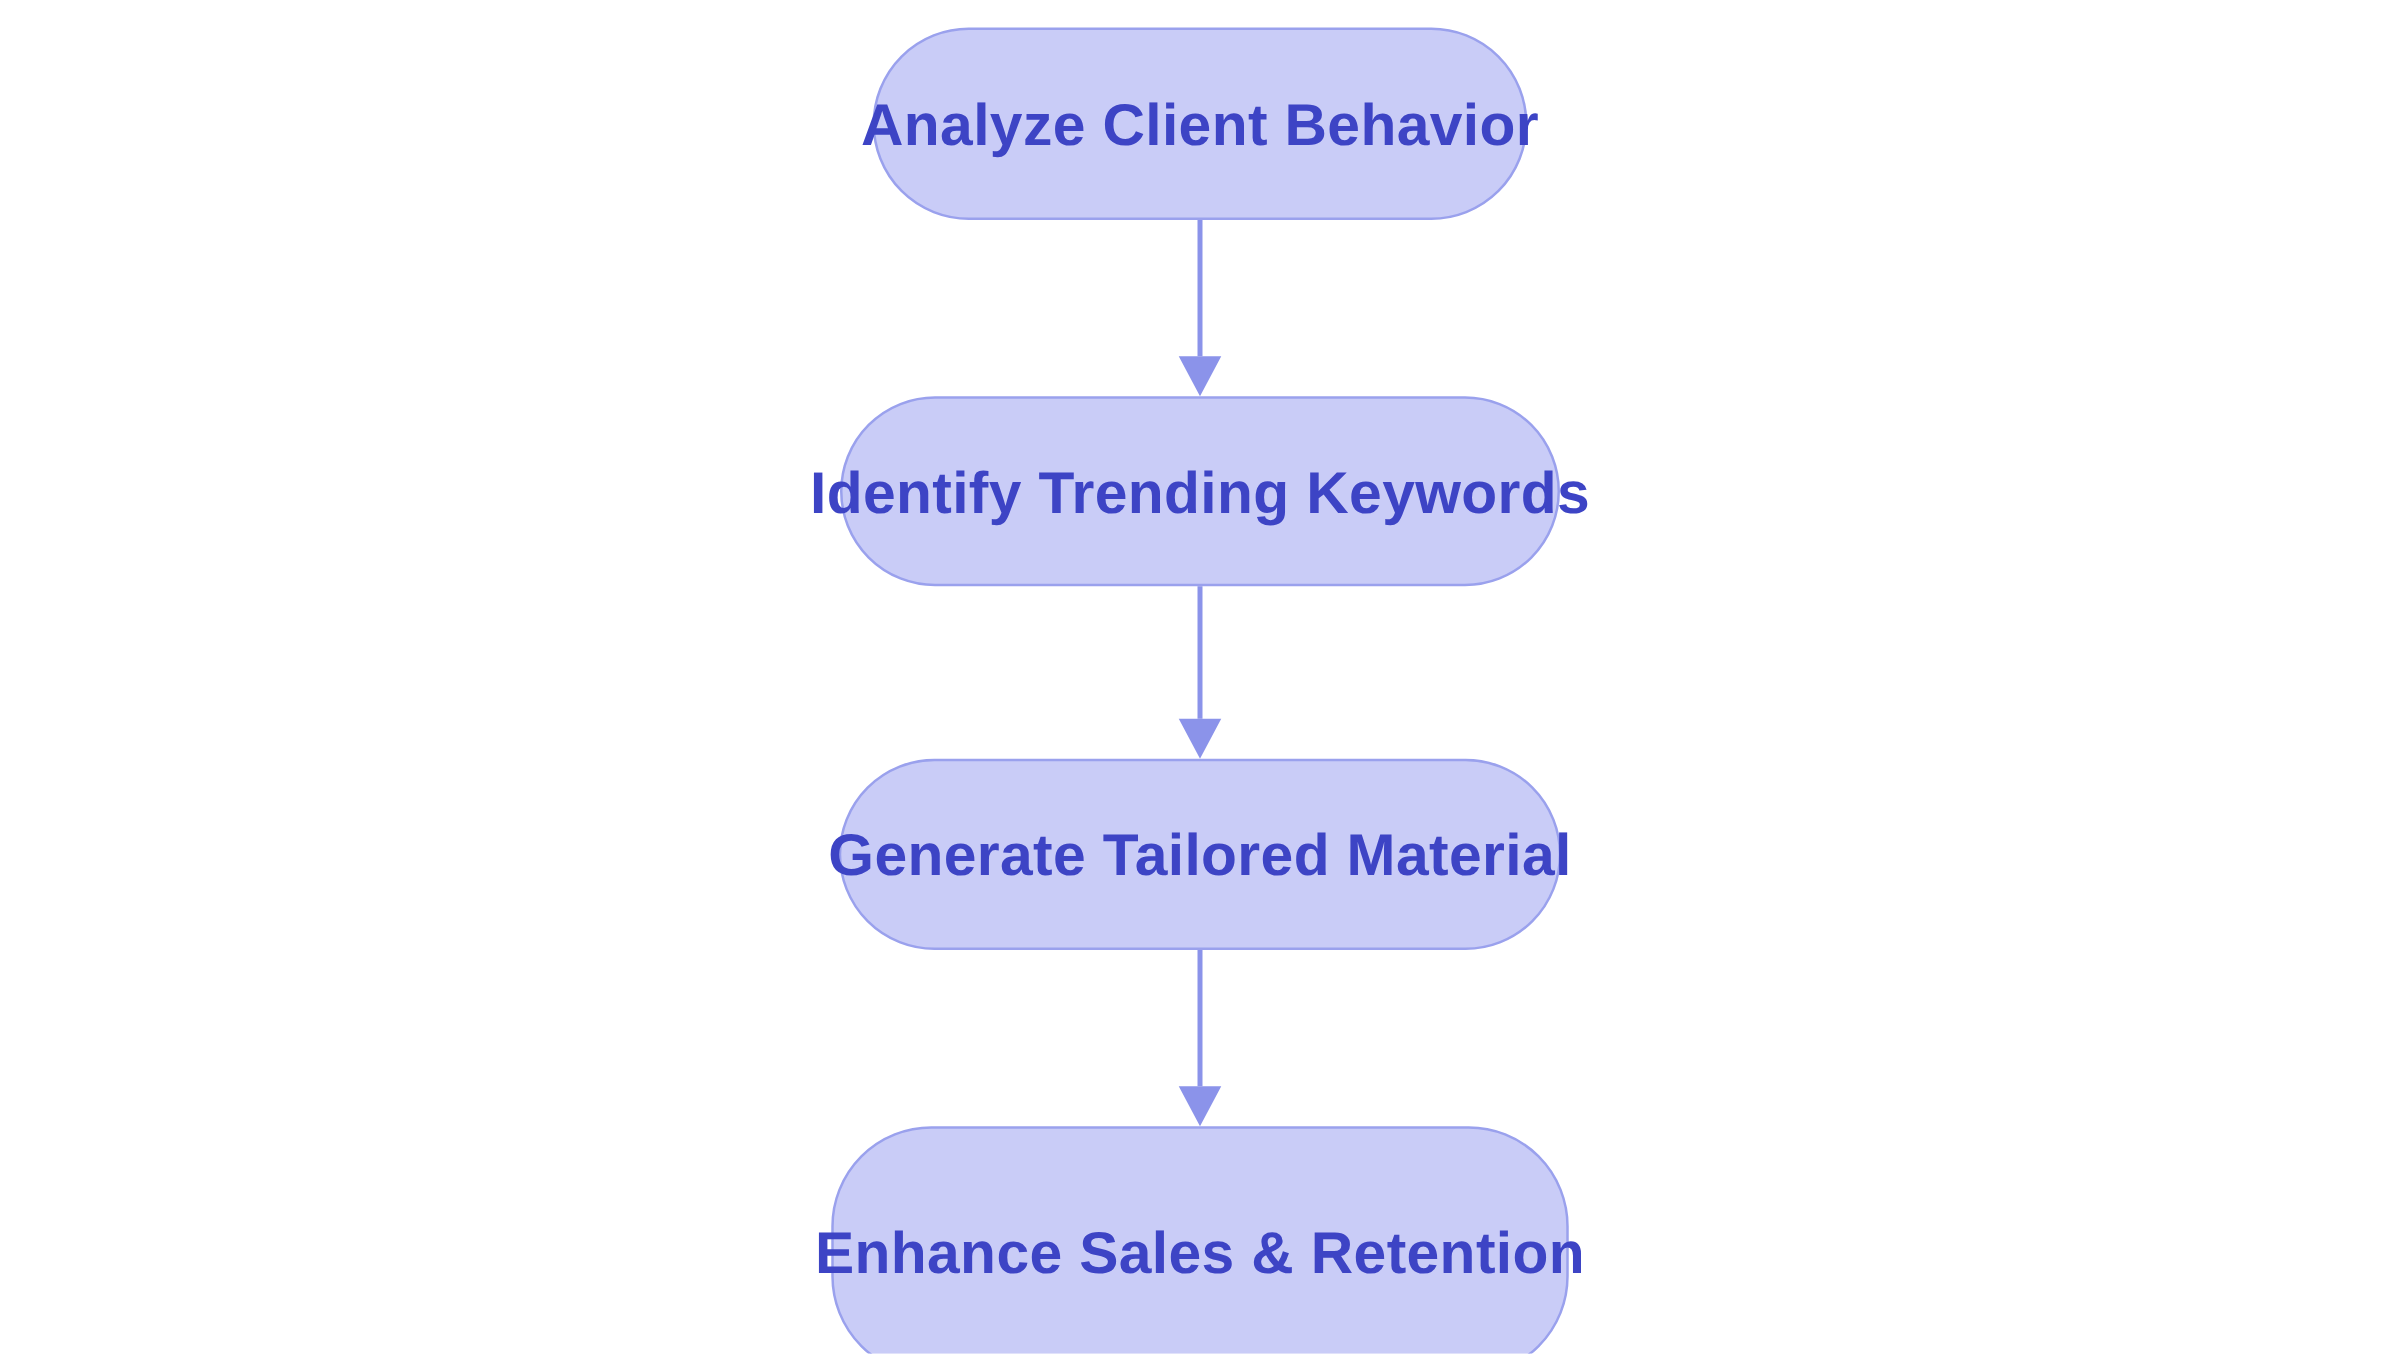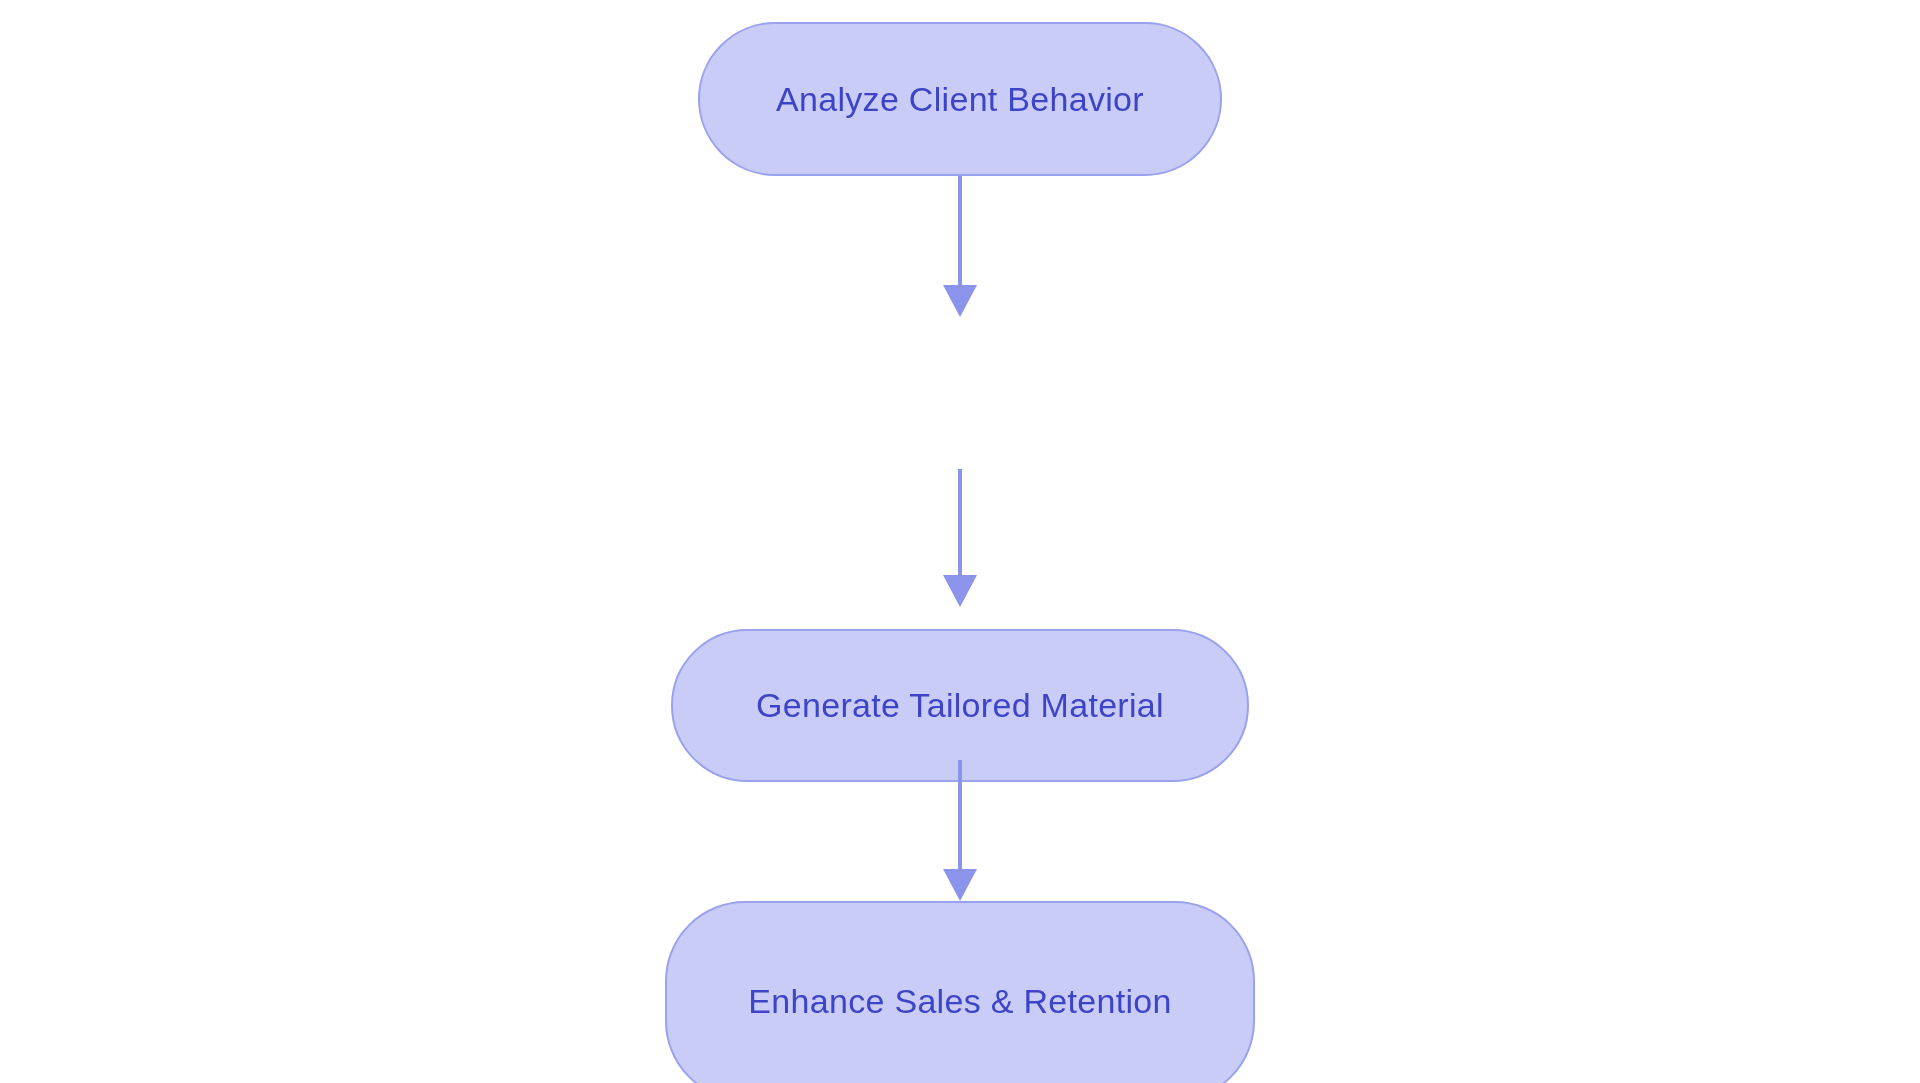--- a/index.html
+++ b/index.html
@@ -20,29 +20,29 @@
     box-sizing: border-box;
     display: flex;
     align-items: center;
     justify-content: center;
     background: var(--node-fill, #c9ccf7);
     border: 2px solid var(--node-border, #9aa1ed);
     border-radius: 80px;
   }
   .node-label {
     color: var(--node-text, #3d44c5);
-    font-size: 34px;
-    font-weight: 400;
+    font-size: 47px;
+    font-weight: 700;
     letter-spacing: 0.3px;
     white-space: nowrap;
     text-align: center;
   }
   .node-1 { left: 698px; top: 22px;  width: 524px; height: 154px; }
   .node-2 { left: 672px; top: 317px; width: 576px; height: 152px; }
-  .node-3 { left: 671px; top: 629px; width: 578px; height: 153px; }
+  .node-3 { left: 671px; top: 607px; width: 578px; height: 153px; }
   .node-4 { left: 665px; top: 901px; width: 590px; height: 200px; }
 
   .arrow {
     position: absolute;
     left: 943px;            
     width: 34px;
     display: flex;
     flex-direction: column;
     align-items: center;
   }
@@ -69,20 +69,23 @@
 
   <div class="node node-1">
     <span class="node-label">Analyze Client Behavior</span>
   </div>
 
   <div class="arrow arrow-1">
     <div class="arrow-shaft"></div>
     <div class="arrow-head"></div>
   </div>
 
+  <div class="node node-2">
+    <span class="node-label">Identify Trending Keywords</span>
+  </div>
 
   <div class="arrow arrow-2">
     <div class="arrow-shaft"></div>
     <div class="arrow-head"></div>
   </div>
 
   <div class="node node-3">
     <span class="node-label">Generate Tailored Material</span>
   </div>
 

